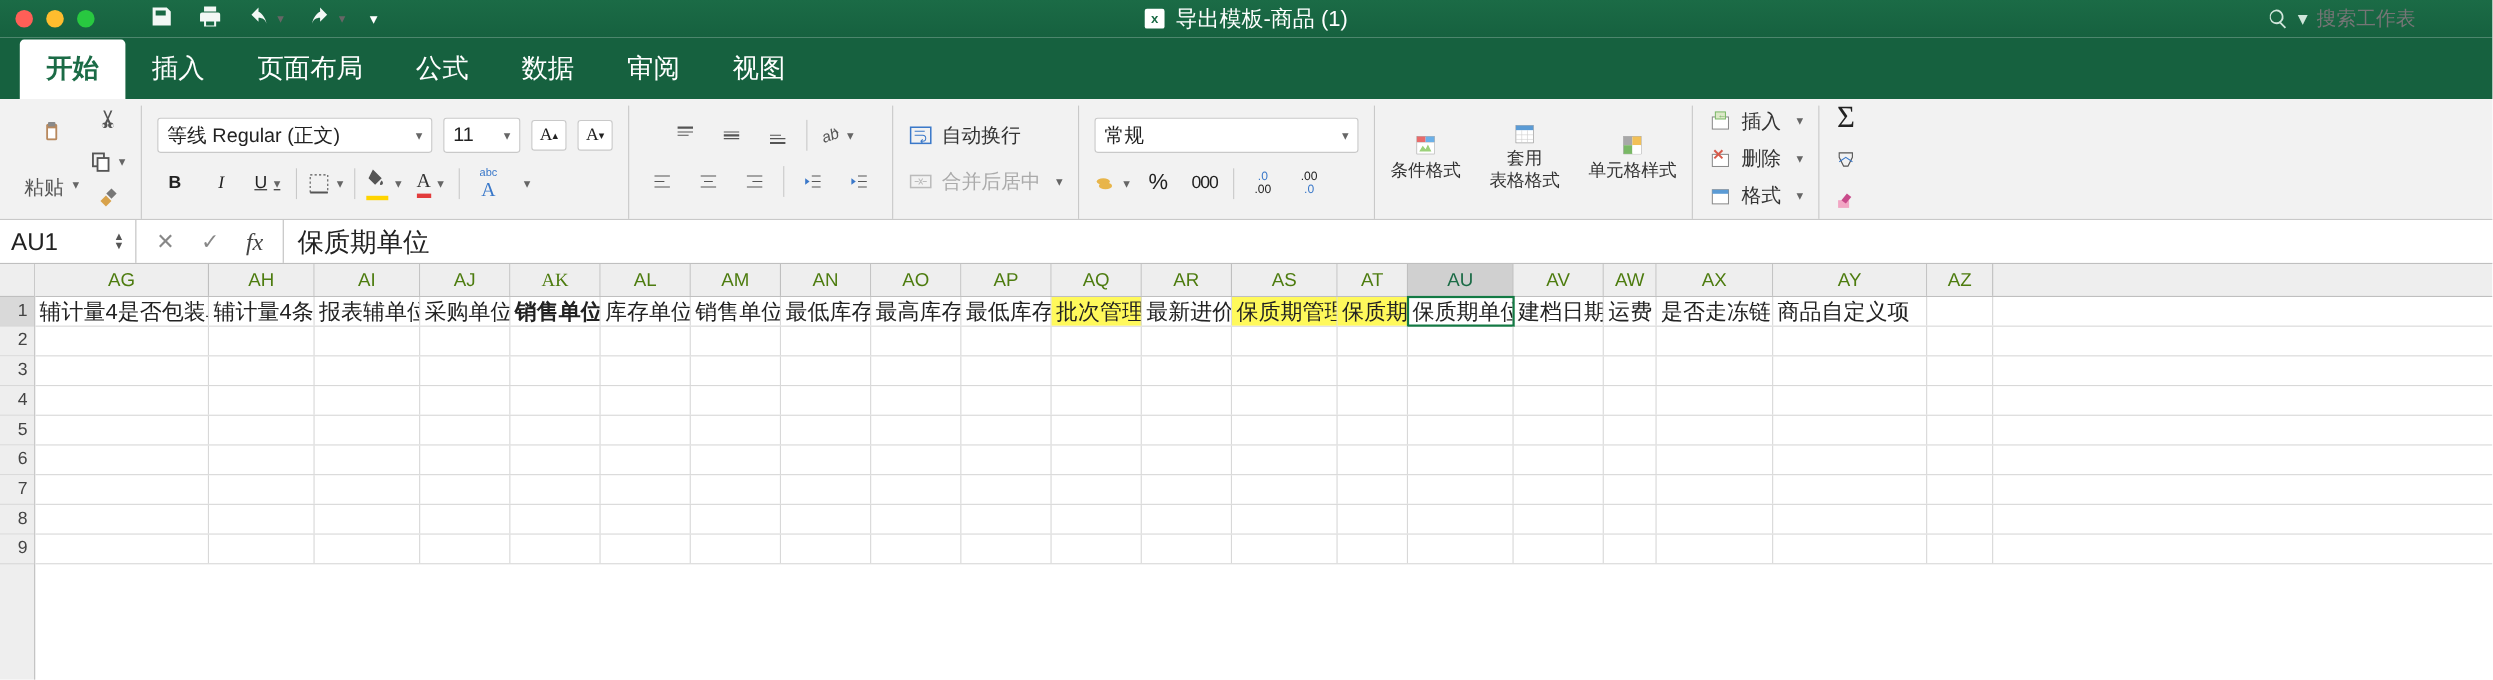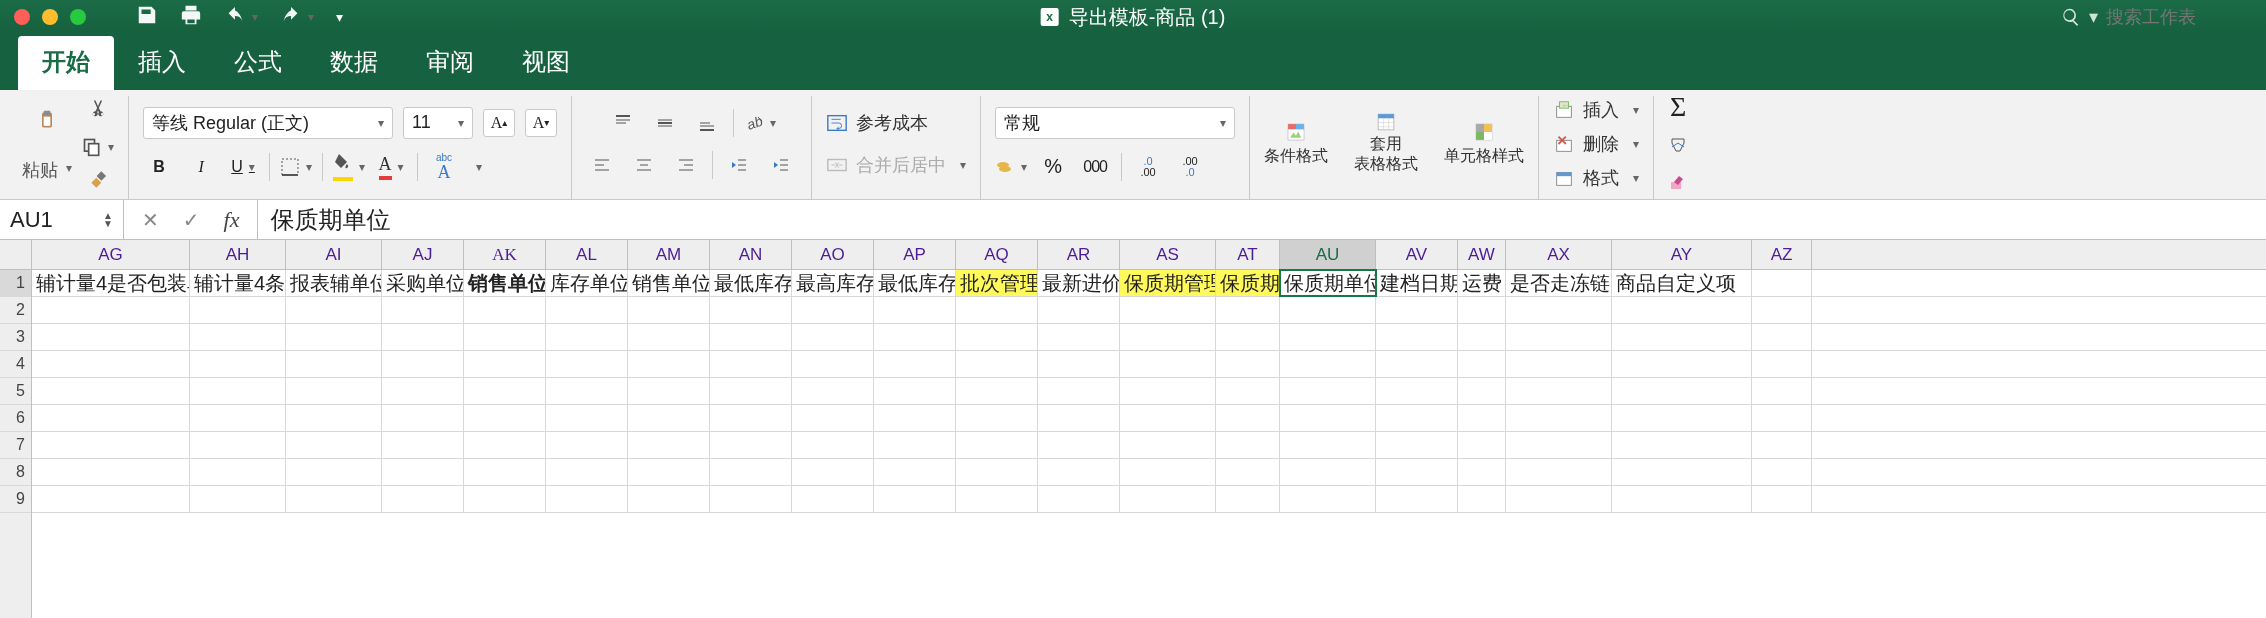--- a/index.html
+++ b/index.html
@@ -59,21 +59,21 @@
   .fcontent { flex: 1; padding-left: 12px; font-size: 24px; border-left: 1px solid #bfbfbf; height: 100%; display: flex; align-items: center; }
 
   
   .gridwrap { display: flex; height: calc(100% - 34px - 56px - 110px - 40px); }
   .rowhdrs { width: 32px; background: #eee; border-right: 1px solid #bfbfbf; }
   .rowhdrs .corner { height: 30px; border-bottom: 1px solid #bfbfbf; background: #eee; }
   .rowhdrs .rh { height: 27px; border-bottom: 1px solid #d8d8d8; font-size: 16px; display: flex; align-items: center; justify-content: flex-end; padding-right: 6px; color: #444; background:#eee; }
   .rowhdrs .rh.active { background: #d9d9d9; }
   .gridmain { flex: 1; overflow: hidden; }
   .colhdrs { height: 30px; display: flex; background: #eee; border-bottom: 1px solid #bfbfbf; }
-  .ch { border-right: 1px solid #bfbfbf; border-left: none; display: flex; align-items: center; justify-content: center; font-size: 17px; color: #4c1d95; background:#eee; }
+  .ch { border-right: 1px solid #bfbfbf; border-left: none; display: flex; align-items: center; justify-content: center; font-size: 17px; color: #4d7c0f; background:#eee; }
   .ch.active { background: #d0d0d0; color:#1b6b46; }
   .rows { }
   .row { height: 27px; display: flex; border-bottom: 1px solid #d8d8d8; }
   .cell { border-right: 1px solid #d8d8d8; display: flex; align-items: center; justify-content: flex-start; padding: 0 4px; font-size: 20px; white-space: nowrap; overflow: hidden; }
   .cell.hl { background: #fff95b; }
   .cell.sel { outline: 2px solid #137a44; outline-offset: -1px; background:#fff; }
 
   .celltxt { pointer-events: none; }
 </style>
 </head>
@@ -115,20 +115,21 @@
         <path d="M10 2a8 8 0 015.3 13.9l5.4 5.4-1.4 1.4-5.4-5.4A8 8 0 1110 2zm0 2a6 6 0 100 12 6 6 0 000-12z"></path>
       </svg>
     <span>▾</span>
     <input type="text" style="background: transparent; border: none; color: rgb(207, 229, 218); font-size: 18px; width: 140px; outline: none;" placeholder="搜索工作表">
   </div>
 </div>
 
 <div class="tabs">
   <div class="tab active">开始</div>
   <div class="tab">插入</div>
+  <div class="tab">页面布局</div>
   <div class="tab">公式</div>
   <div class="tab">数据</div>
   <div class="tab">审阅</div>
   <div class="tab">视图</div>
 </div>
 
 <div class="ribbon">
 
   <div class="group">
     <div class="grow" style="align-items:flex-start;">
@@ -290,21 +291,21 @@
     </div>
   </div>
 
   <div class="group no-label">
     <div class="gcol" style="gap:18px;align-items:flex-start;">
       <div class="row-btn">
         <svg viewBox="0 0 24 24">
             <rect x="2" y="4" width="20" height="16" fill="none" stroke="#3a78c9" stroke-width="1.5"></rect>
             <path d="M6 8h10M6 12h8a3 3 0 010 6h-2m0 0l2-2m-2 2l2 2" stroke="#3a78c9" fill="none"></path>
           </svg>
-        <span>参考成本</span>
+        <span>自动换行</span>
       </div>
       <div class="row-btn muted">
         <svg viewBox="0 0 24 24">
             <rect x="2" y="6" width="20" height="12" fill="none" stroke="#bbb" stroke-width="1.5"></rect>
             <path d="M6 12h4m4 0h4M10 9l2 3-2 3m4-6l-2 3 2 3" stroke="#bbb" fill="none"></path>
           </svg>
         <span>合并后居中</span>
           <span class="dd">▾</span>
       </div>
     </div>

